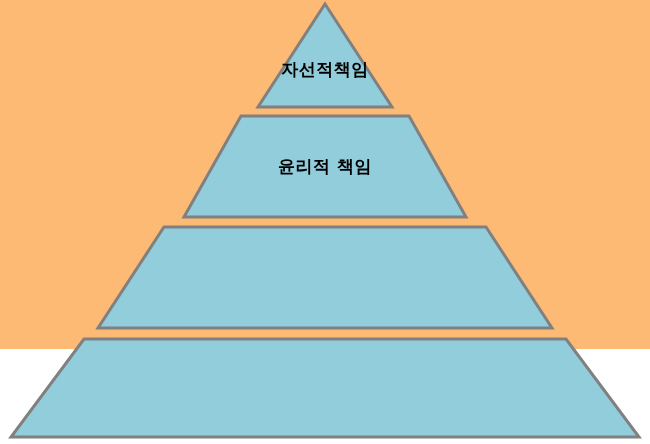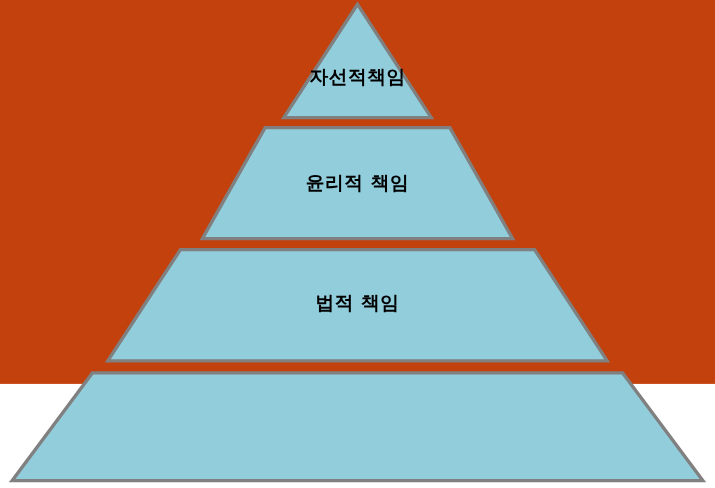--- a/index.html
+++ b/index.html
@@ -10,21 +10,21 @@
   body {
     width: 650px;
     height: 444px;
     overflow: hidden;
     font-family: "DejaVu Sans", "Liberation Sans", sans-serif;
   }
   #diagram-root {
     position: relative;
     width: 650px;
     height: 349px;
-    background: #c2410c;
+    background: #fdba74;
   }
   #pyramid-svg {
     position: absolute;
     left: 0;
     top: 0;
     width: 650px;
     height: 444px;
     display: block;
   }
   .tier-shape {
@@ -62,16 +62,15 @@
     <polygon class="tier-shape" id="tier-shape-3" points="164,227 486,227 552,328 98,328" fill="#92CDDC" stroke="#808080"></polygon>
 
     <polygon class="tier-shape" id="tier-shape-4" points="84,339 566,339 639,437 11,437" fill="#92CDDC" stroke="#808080"></polygon>
 
   </svg>
 
   <div class="tier-label" id="tier-label-1">자선적책임</div>
 
   <div class="tier-label" id="tier-label-2">윤리적 책임</div>
 
-  <div class="tier-label" id="tier-label-3">법적 책임</div>
 
 
 </div>
 
 </body></html>

